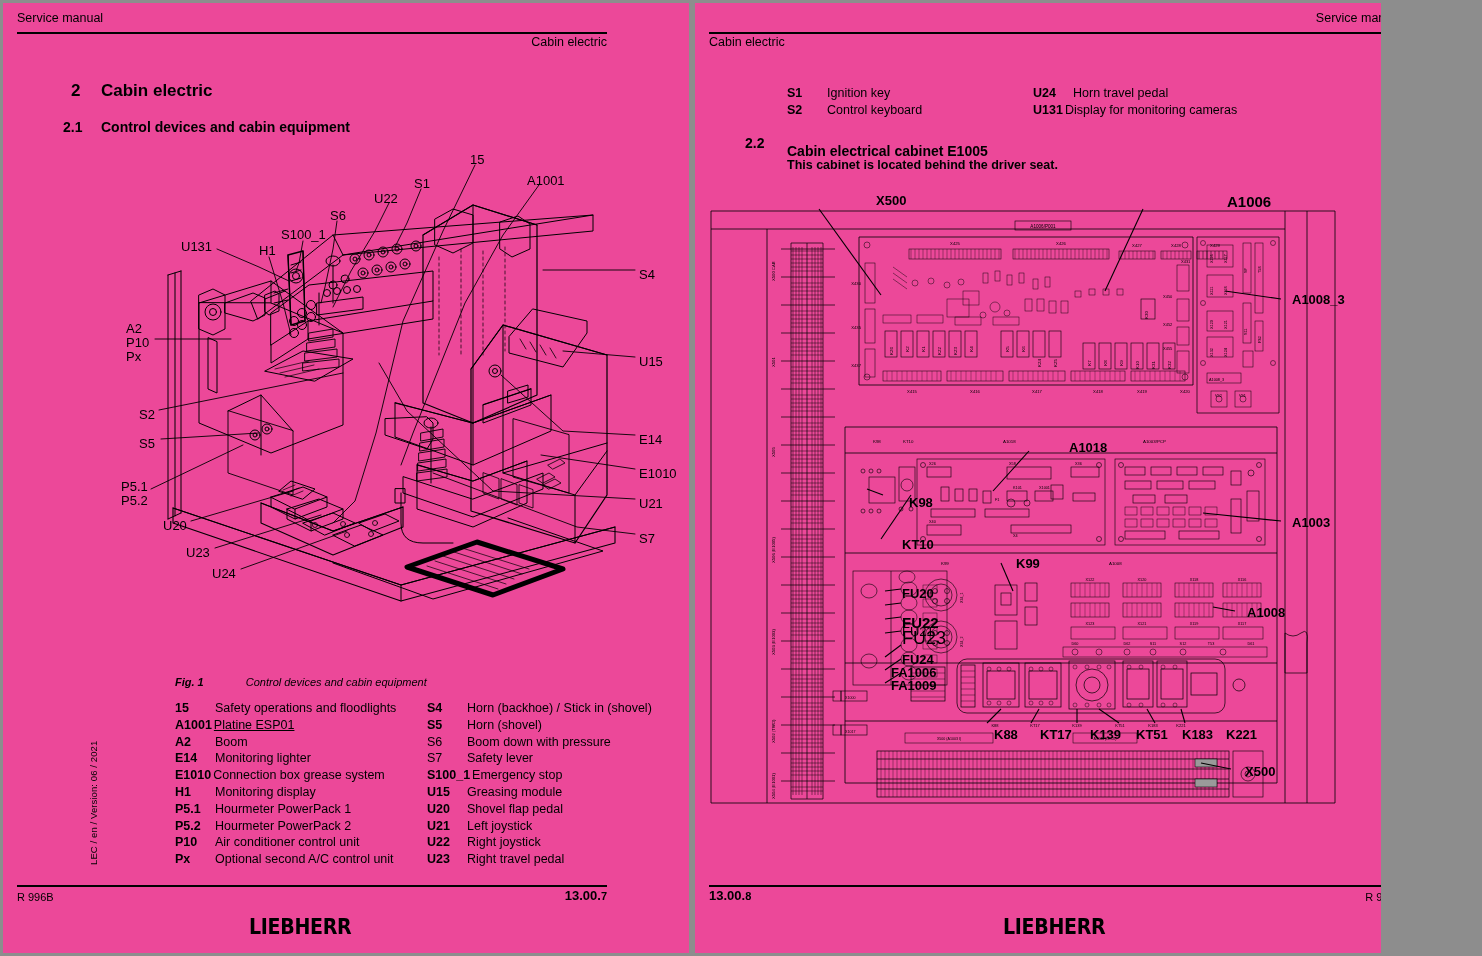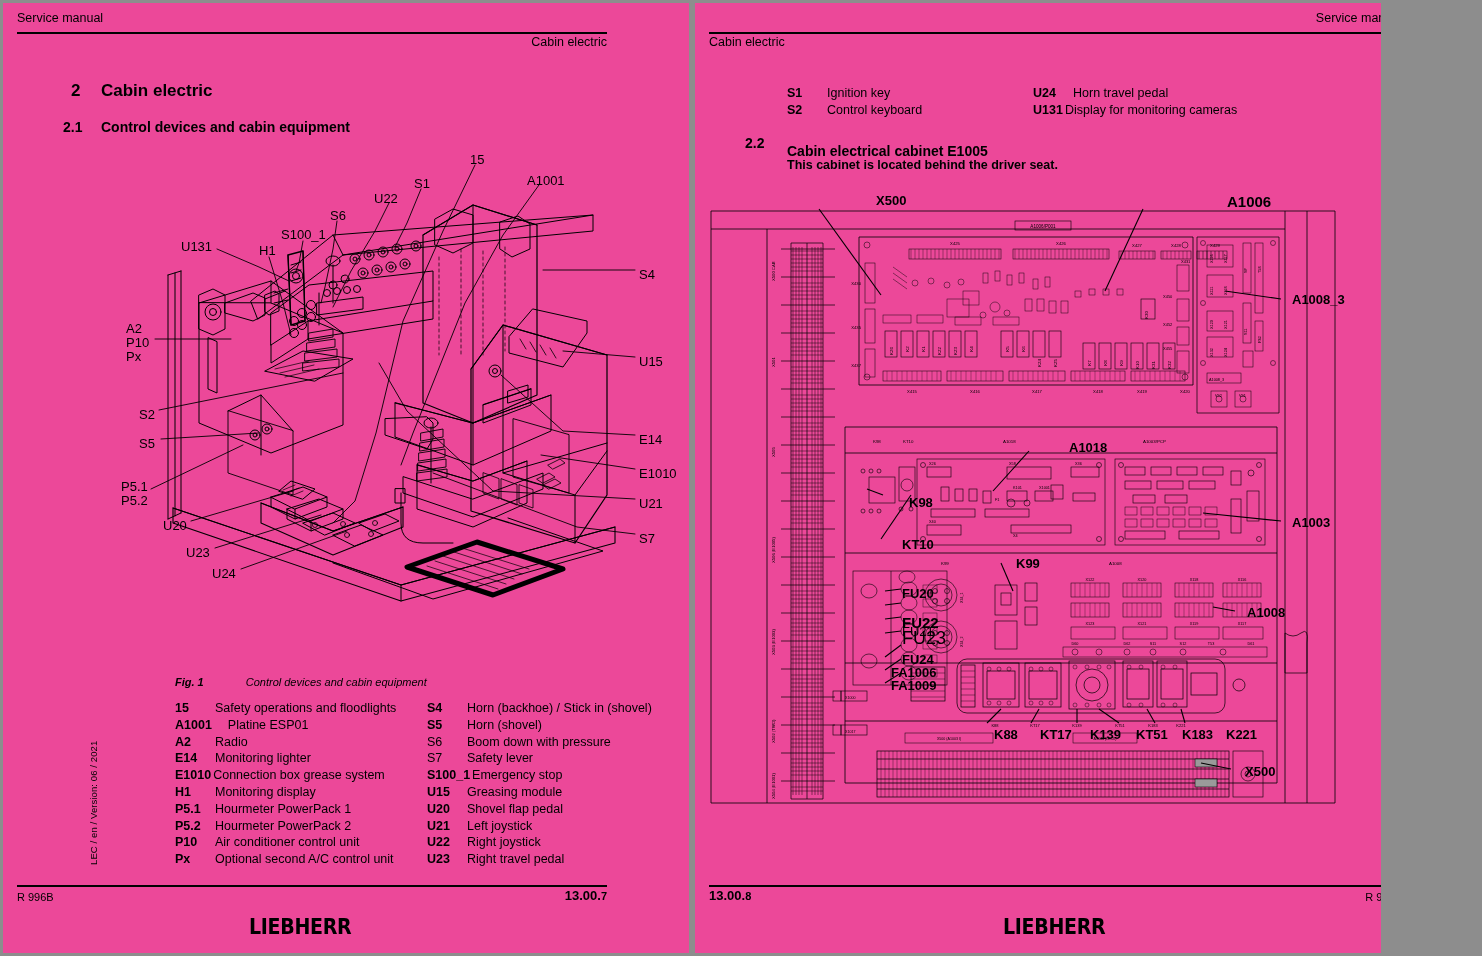--- a/index.html
+++ b/index.html
@@ -346,25 +346,25 @@
       <b>Fig. 1</b><span class="gap"></span><span>Control devices and cabin equipment</span>
     </div>
 
     <div class="legend" style="left:172px;top:698px;" id="lp-legend-left">
         <div class="lg-row">
           <span class="lg-key">15</span>
           <span class="lg-val">Safety operations and floodlights</span>
         </div>
         <div class="lg-row">
           <span class="lg-key" style="width: auto;">A1001</span>
-          <span class="lg-val" style="margin-left: 16px;">Platine ESP01</span>
+          <span class="lg-val" style="margin-left: 2px; text-decoration: underline;">Platine ESP01</span>
         </div>
         <div class="lg-row">
           <span class="lg-key">A2</span>
-          <span class="lg-val">Radio</span>
+          <span class="lg-val">Boom</span>
         </div>
         <div class="lg-row">
           <span class="lg-key">E14</span>
           <span class="lg-val">Monitoring lighter</span>
         </div>
         <div class="lg-row">
           <span class="lg-key" style="width: auto;">E1010</span>
           <span class="lg-val" style="margin-left: 2px;">Connection box grease system</span>
         </div>
         <div class="lg-row">

